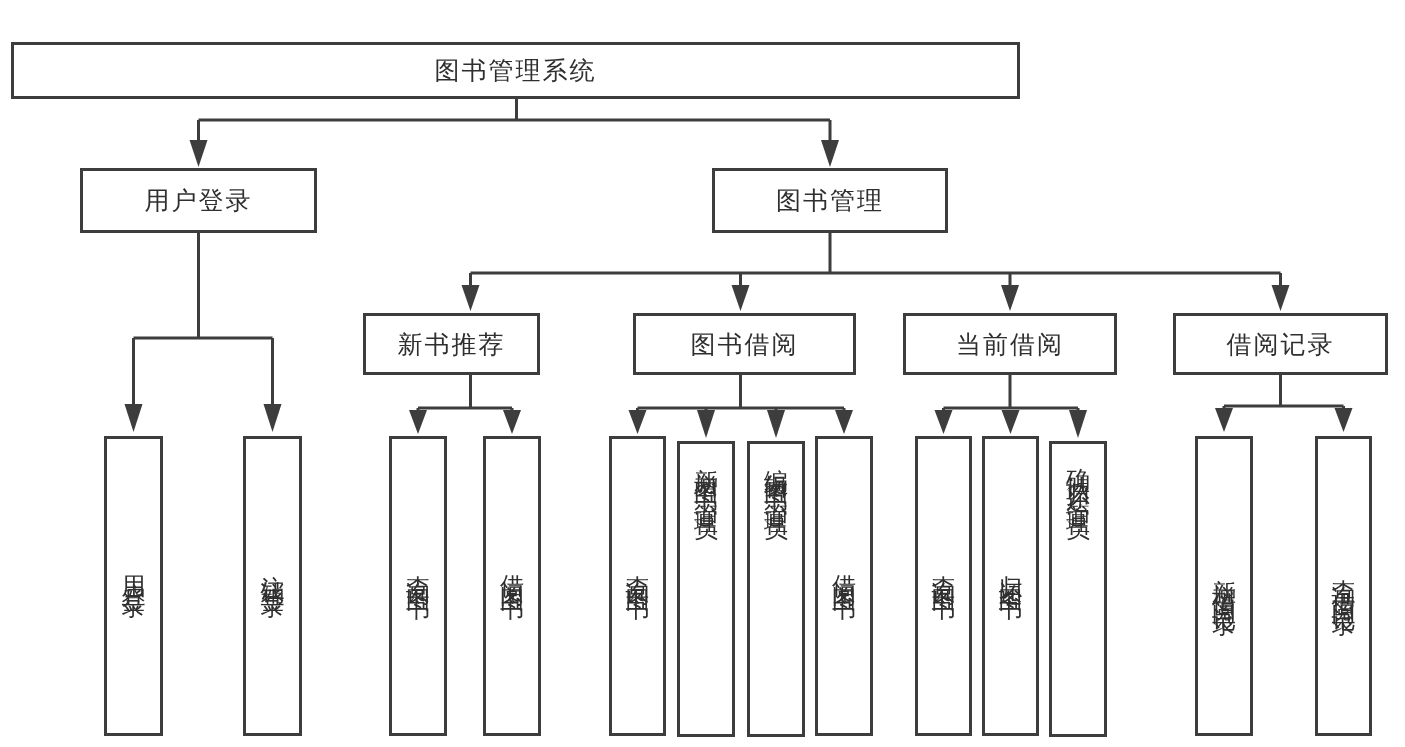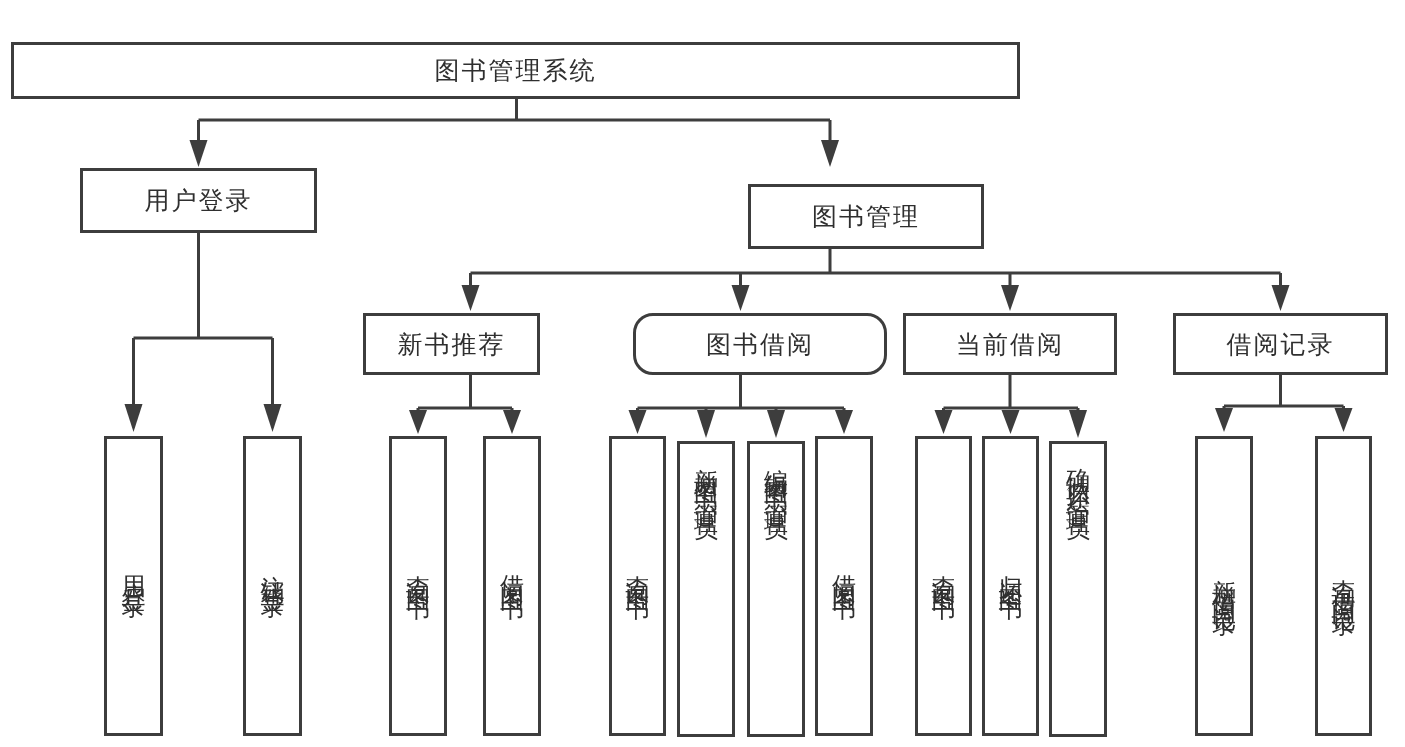--- a/index.html
+++ b/index.html
@@ -123,28 +123,28 @@
     </g>
   </svg>
 
   <div class="node h-node" style="left:11px;top:14px;width:1009px;height:57px;margin-top:28px;">
     <span class="label">图书管理系统</span>
   </div>
 
   <div class="node h-node" style="left:80px;top:168px;width:237px;height:65px;">
     <span class="label">用户登录</span>
   </div>
-  <div class="node h-node" style="left:712px;top:184px;width:236px;height:65px;margin-left:36px;">
+  <div class="node h-node" style="left:712px;top:168px;width:236px;height:65px;">
     <span class="label">图书管理</span>
   </div>
 
   <div class="node h-node" style="left:363px;top:313px;width:177px;height:62px;">
     <span class="label">新书推荐</span>
   </div>
-  <div class="node h-node" style="left:633px;top:313px;width:254px;height:62px;border-radius:20px;">
+  <div class="node h-node" style="left:633px;top:313px;width:223px;height:62px;">
     <span class="label">图书借阅</span>
   </div>
   <div class="node h-node" style="left:903px;top:313px;width:214px;height:62px;">
     <span class="label">当前借阅</span>
   </div>
   <div class="node h-node" style="left:1173px;top:313px;width:215px;height:62px;">
     <span class="label">借阅记录</span>
   </div>
 
   <div class="node v-node lift" style="left:104px;top:436px;width:59px;height:300px;">

